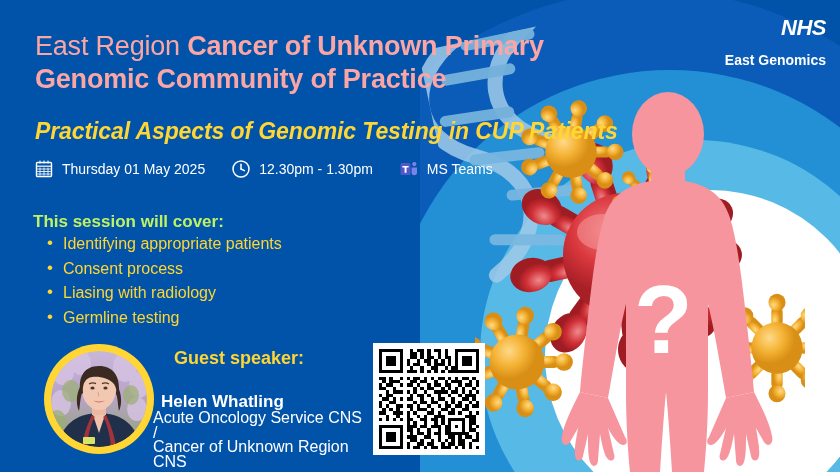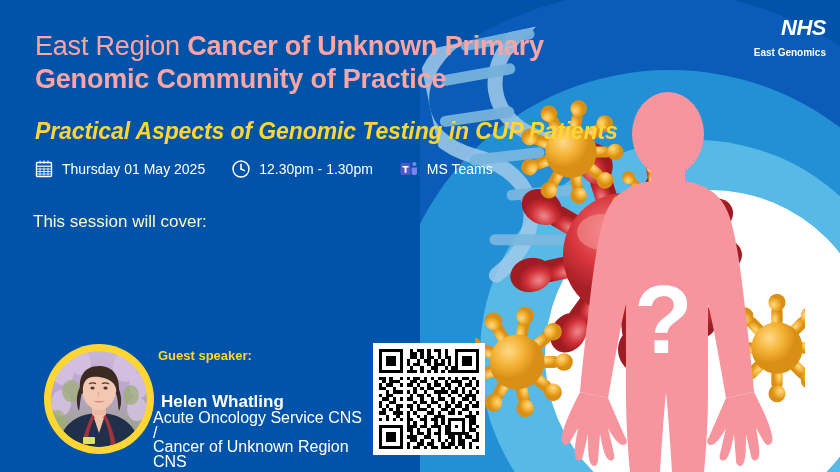--- a/index.html
+++ b/index.html
@@ -28,51 +28,51 @@
 
   
   .figure{position:absolute;left:118px;top:92px;width:260px;height:380px;}
 
   .qmark{position:absolute;left:214px;top:272px;font-size:96px;line-height:96px;
          color:#ffffff;font-weight:bold;font-family:"Liberation Sans",sans-serif;}
 
   
   .nhs{position:absolute;right:14px;top:14px;text-align:right;color:#fff;}
   .nhs-top{font-size:22px;font-weight:bold;font-style:italic;letter-spacing:-0.5px;line-height:28px;}
-  .nhs-sub{font-size:10px;font-weight:bold;line-height:20px;margin-top:1px;}
+  .nhs-sub{font-size:14px;font-weight:bold;line-height:20px;margin-top:8px;}
 
   
   .content{position:absolute;left:0;top:0;width:700px;height:472px;}
 
   .title{position:absolute;left:35px;top:30px;width:620px;color:#fca5a5;
          font-size:27px;line-height:33px;letter-spacing:-0.2px;}
   .title .light{font-weight:normal;}
   .title .strong{font-weight:bold;}
 
   .subtitle{position:absolute;left:35px;top:117px;width:650px;color:#ffd633;
             font-size:23px;font-weight:bold;font-style:italic;line-height:28px;letter-spacing:-0.1px;}
 
   .meta{position:absolute;left:34px;top:159px;display:flex;align-items:center;color:#ffffff;font-size:14px;text-align:right;}
   .meta .item{display:flex;align-items:center;margin-right:26px;}
   .meta .ico{width:20px;height:20px;margin-right:8px;display:block;}
   .meta .txt{white-space:nowrap;}
 
-  .cover-head{position:absolute;left:33px;top:212px;color:#fef9c3;font-size:17px;font-weight:normal;}
+  .cover-head{position:absolute;left:33px;top:212px;color:#bef264;font-size:17px;font-weight:bold;}
   .bullets{position:absolute;left:45px;top:234px;margin:0;padding:0;list-style:none;color:#ffd633;font-size:16px;}
   .bullets li{position:relative;padding-left:18px;margin-bottom:5.5px;line-height:19px;}
   .bullets li:before{content:"\2022";position:absolute;left:2px;top:-1px;font-size:17px;}
 
   
   .speaker{position:absolute;left:44px;top:344px;width:320px;height:120px;}
   .avatar-ring{position:absolute;left:0;top:0;width:110px;height:110px;border-radius:50%;
                background:#ffd633;overflow:hidden;}
   .avatar{position:absolute;left:7px;top:7px;width:96px;height:96px;border-radius:50%;overflow:hidden;}
   .avatar .photo{position:absolute;inset:0;}
 
-  .guest-label{position:absolute;left:114px;top:4px;color:#ffd633;font-size:13px;font-weight:bold;}
+  .guest-label{position:absolute;left:130px;top:4px;color:#ffd633;font-size:18px;font-weight:bold;}
   .sp-name{position:absolute;left:117px;top:48px;color:#ffffff;font-size:17px;font-weight:bold;}
   .sp-role{position:absolute;left:109px;top:67px;color:#ffffff;font-size:16px;line-height:14.5px;width:210px;}
 
   
   .qr-box{position:absolute;left:373px;top:343px;width:112px;height:112px;background:#ffffff;padding:6px;box-sizing:border-box;}
   .qr{width:100%;height:100%;display:block;}
 </style>
 </head>
 <body>
 
@@ -420,20 +420,26 @@
           <rect x="1.5" y="4" width="10" height="12" rx="1.6" fill="#5059c9"></rect>
           <path d="M3.4 6.9h6.2v1.7H7.5v5.1H5.6V8.6H3.4z" fill="#ffffff"></path>
           <circle cx="15.3" cy="5.1" r="2.1" fill="#7b83eb"></circle>
           <path d="M12.6 8.4h5.4v5.1a2.7 2.7 0 0 1-2.7 2.7 2.7 2.7 0 0 1-2.7-2.7z" fill="#7b83eb"></path>
         </svg>
         <span class="txt">MS Teams</span>
       </div>
     </div>
 
     <div class="cover-head">This session will cover:</div>
+    <ul class="bullets">
+      <li>Identifying appropriate patients</li>
+      <li>Consent process</li>
+      <li>Liasing with radiology</li>
+      <li>Germline testing</li>
+    </ul>
 
     <div class="speaker">
       <div class="avatar-ring">
         <div class="avatar">
           <svg class="photo" viewBox="0 0 96 96">
             <defs>
               <clipPath id="avclip">
                   <circle cx="48" cy="48" r="48"></circle>
                 </clipPath>
               <linearGradient id="bushg" x1="0" y1="0" x2="0" y2="1">

